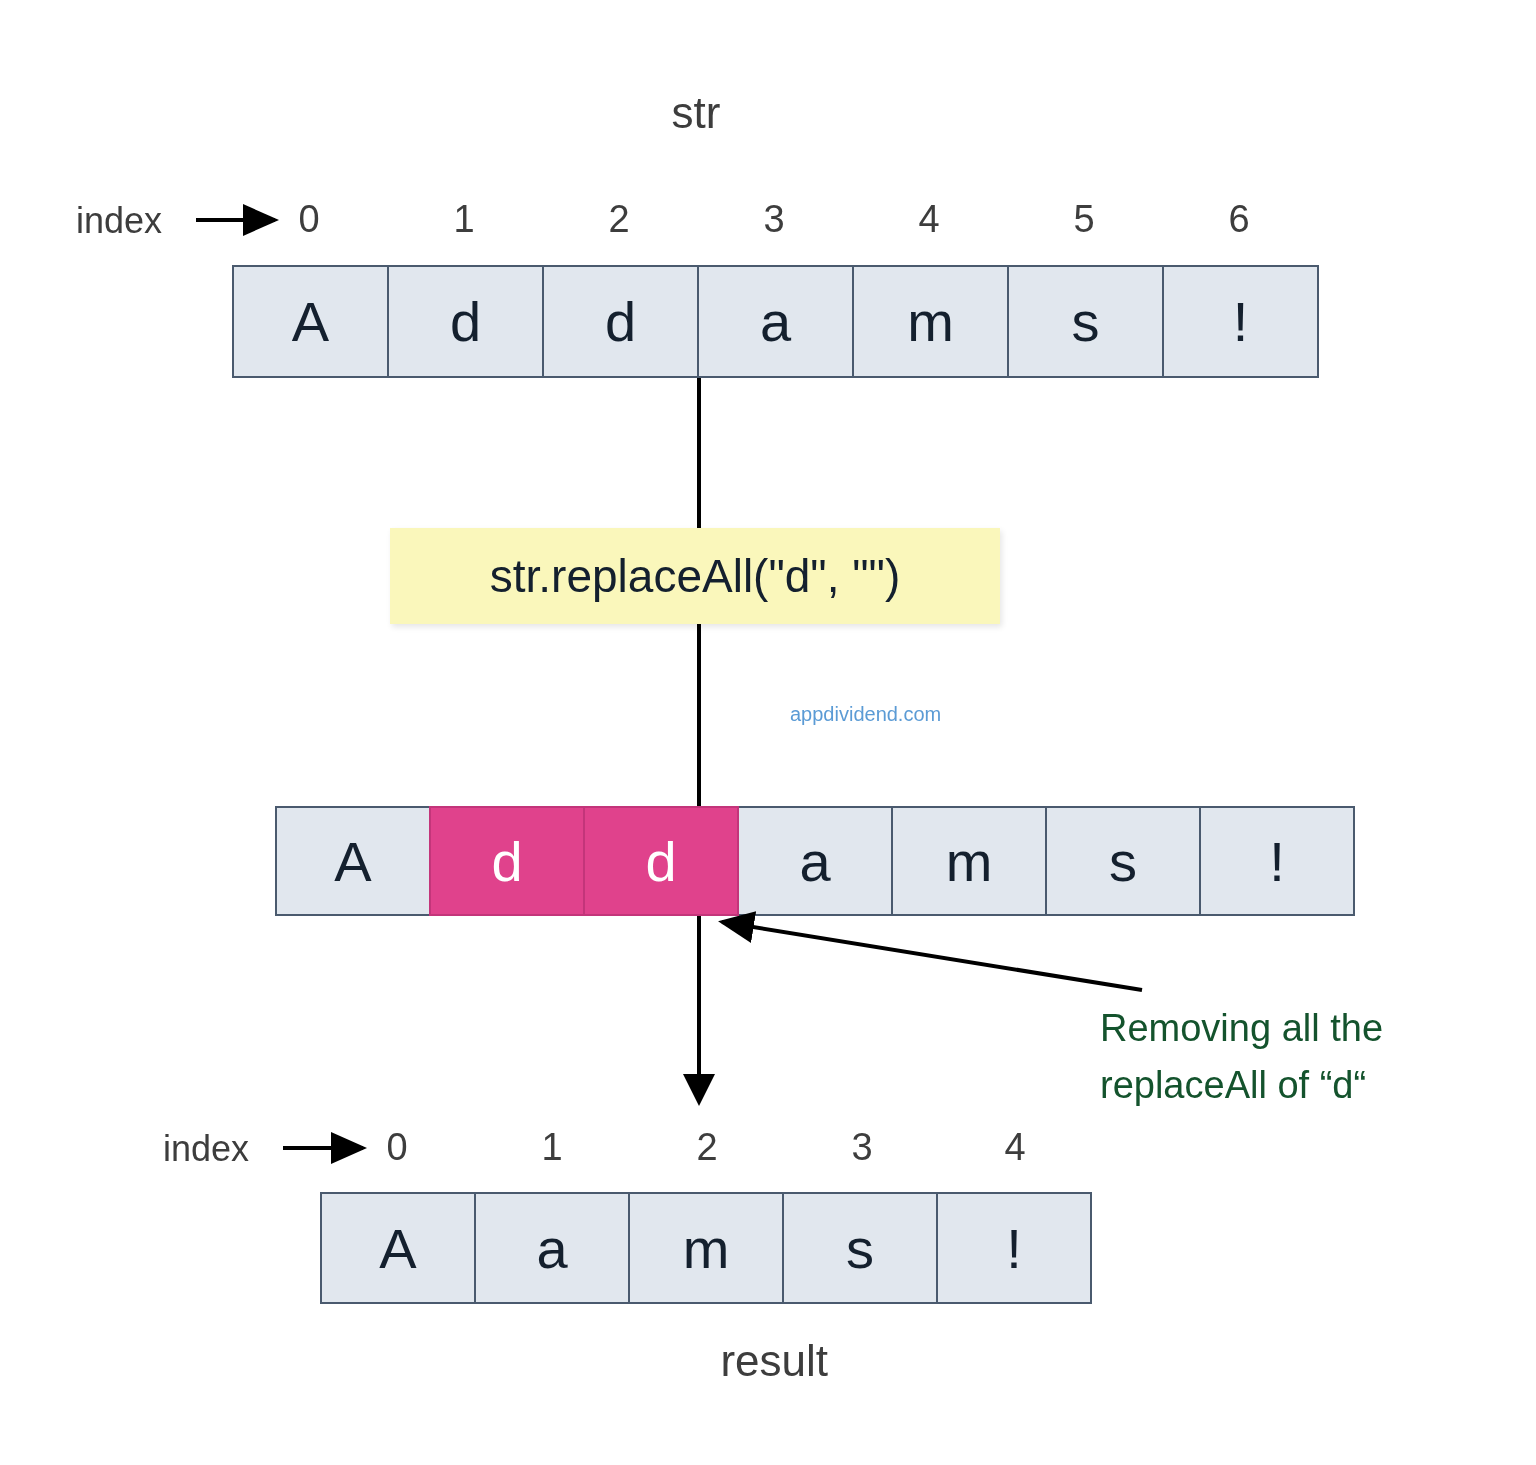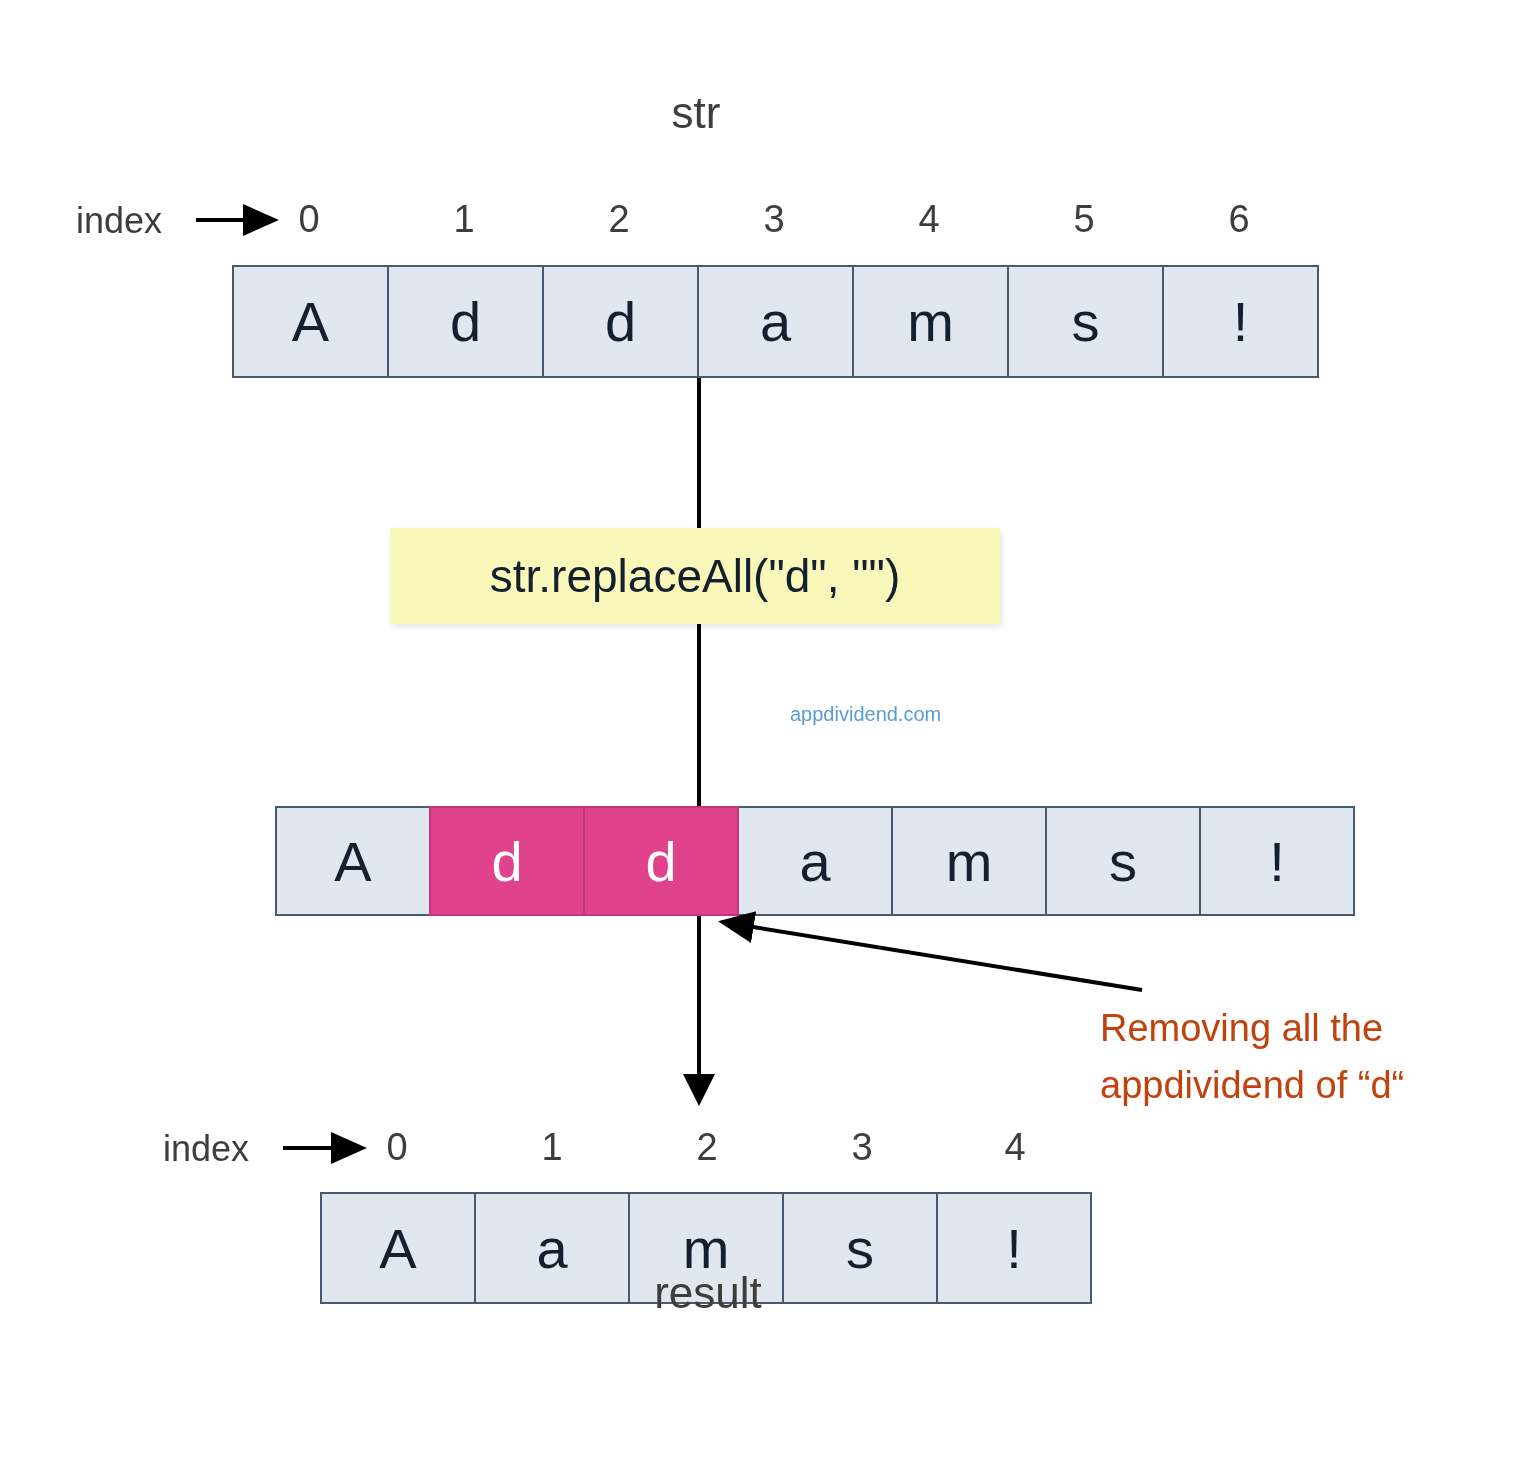--- a/index.html
+++ b/index.html
@@ -90,21 +90,21 @@
     font-size: 20px;
     color: #5b9bd5;
     white-space: nowrap;
   }
 
   
   .annotation {
     position: absolute;
     font-size: 38px;
     line-height: 1.5;
-    color: #c2410c;
+    color: #14532d;
     white-space: nowrap;
   }
 
   
   svg.overlay {
     position: absolute;
     left: 0; top: 0;
     width: 1536px;
     height: 1465px;
     pointer-events: none;
@@ -212,21 +212,21 @@
     <div class="cell" style="width:156px; height:110px;">
         <span>s</span>
       </div>
     <div class="cell" style="width:156px; height:110px;">
         <span>!</span>
       </div>
   </div>
 
   <div class="annotation" style="left:1100px; top:1000px;">
     <div>Removing all the</div>
-    <div>appdividend of “d“</div>
+    <div>replaceAll of “d“</div>
   </div>
 
   <div class="index-word abs" style="left:163px; top:1128px;">index</div>
 
   <div class="abs" style="left:0; top:1126px; width:1536px; height:50px;">
     <span class="index-num" style="left:367px;">0</span>
     <span class="index-num" style="left:522px;">1</span>
     <span class="index-num" style="left:677px;">2</span>
     <span class="index-num" style="left:832px;">3</span>
     <span class="index-num" style="left:985px;">4</span>
@@ -243,15 +243,15 @@
         <span>m</span>
       </div>
     <div class="cell" style="width:156px; height:112px;">
         <span>s</span>
       </div>
     <div class="cell" style="width:156px; height:112px;">
         <span>!</span>
       </div>
   </div>
 
-  <div class="var-label abs" style="left:588px; top:1268px; width:240px;">result</div>
+  <div class="var-label abs" style="left:588px; top:1336px; width:240px;text-align:right;">result</div>
 
 </div>
 
 </body></html>

